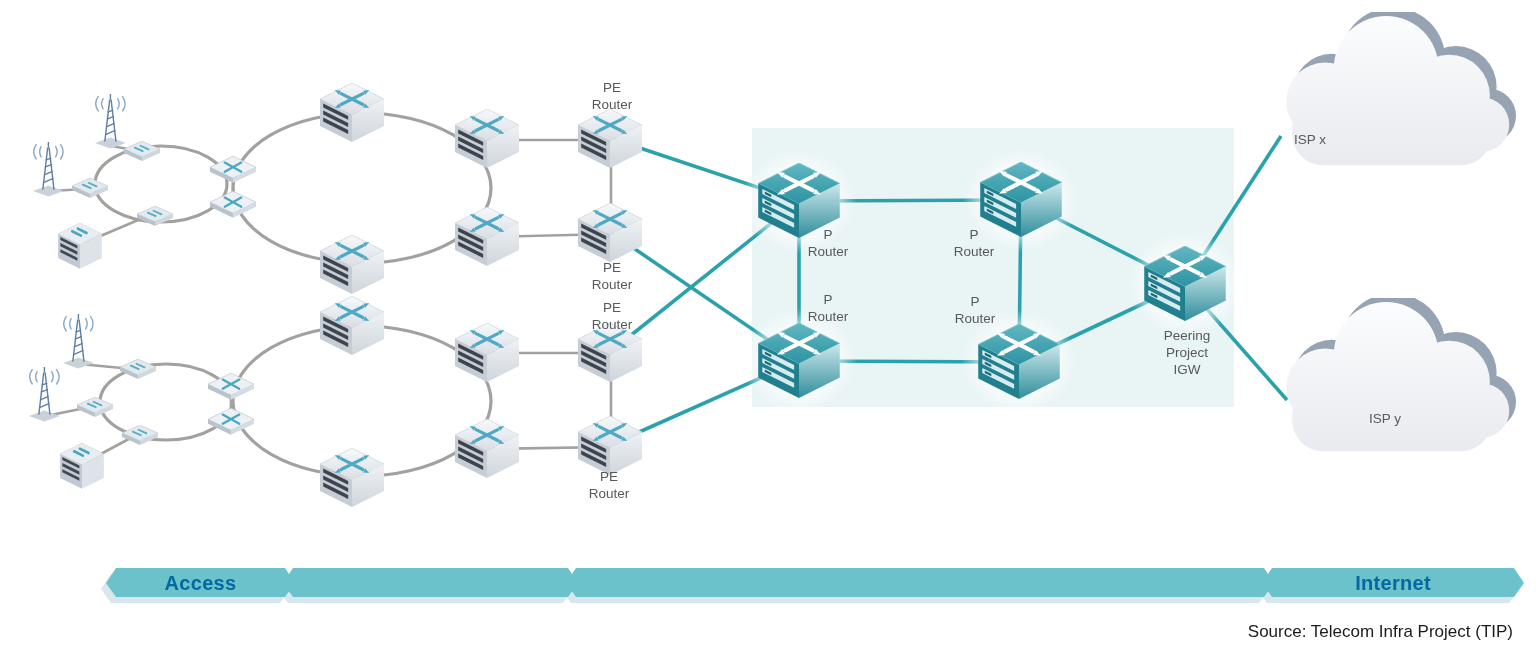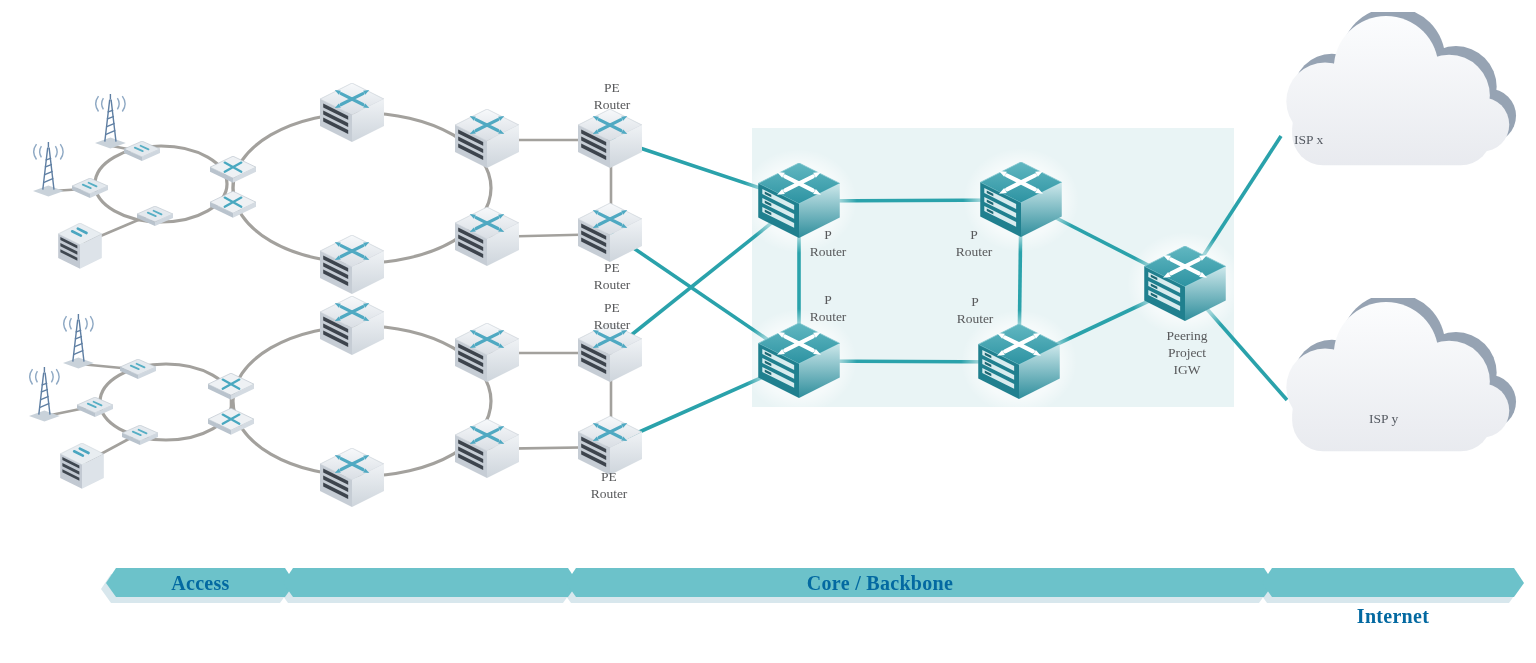--- a/index.html
+++ b/index.html
@@ -1,17 +1,17 @@
 <!DOCTYPE html>
 <html><head>
 <meta charset="utf-8">
 <style>
   html,body{margin:0;padding:0;background:#ffffff;}
   .stage{position:relative;width:1536px;height:663px;background:#ffffff;overflow:hidden;
-         font-family:Liberation Serif, serif;}
+         font-family:Liberation Sans, sans-serif;}
   .stage svg.diagram{position:absolute;left:0;top:0;}
   .lbl{position:absolute;font-size:13.5px;line-height:17px;color:#58595b;text-align:center;z-index:2;}
   .cloud-lbl{position:absolute;font-size:13.5px;color:#565b63;z-index:2;white-space:nowrap;}
   .bl{position:absolute;top:569px;height:28px;display:flex;align-items:center;justify-content:center;
       font-size:20px;font-weight:700;color:#0369a1;letter-spacing:.3px;z-index:2;}
   .source{position:absolute;top:622px;right:23px;font-size:17px;color:#1b1b1b;z-index:2;white-space:nowrap;}
 </style>
 </head>
 <body>
 
@@ -269,17 +269,17 @@
 <div class="lbl" style="left:952px;top:226px;width:44px;">P Router</div>
 <div class="lbl" style="left:806px;top:291px;width:44px;">P Router</div>
 <div class="lbl" style="left:953px;top:293px;width:44px;">P Router</div>
 
 <div class="lbl" style="left:1157px;top:327px;width:60px;">Peering Project IGW</div>
 
 <div class="cloud-lbl" style="left:1294px;top:132px;text-align:right;">ISP x</div>
 <div class="cloud-lbl" style="left:1369px;top:411px;">ISP y</div>
 
 <div class="bl" style="left:106px;width:189px;">Access</div>
-<div class="bl" style="left:530px;width:700px;">Core / Backbone</div>
-<div class="bl" style="left:1262px;width:262px;margin-top:33px;">Internet</div>
-
+<div class="bl" style="left:1262px;width:262px;">Internet</div>
+
+<div class="source">Source: Telecom Infra Project (TIP)</div>
 
 </div>
 
 </body></html>

